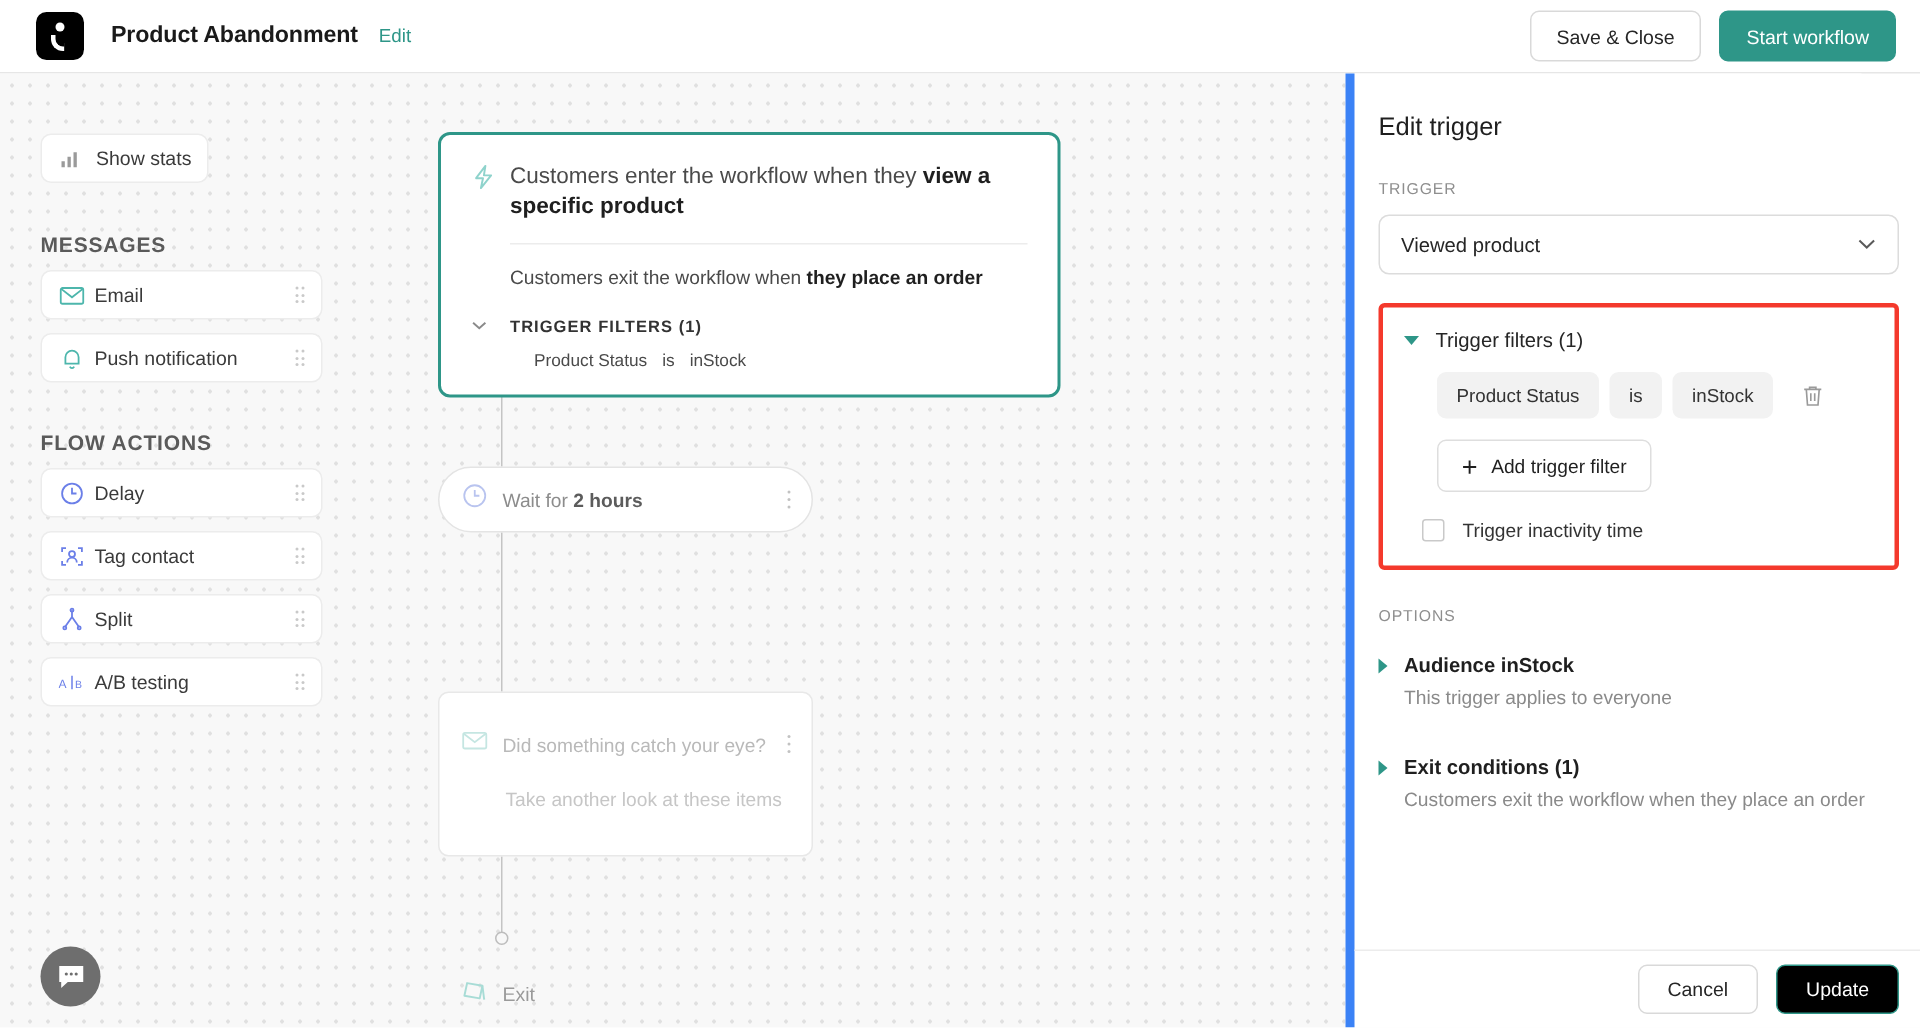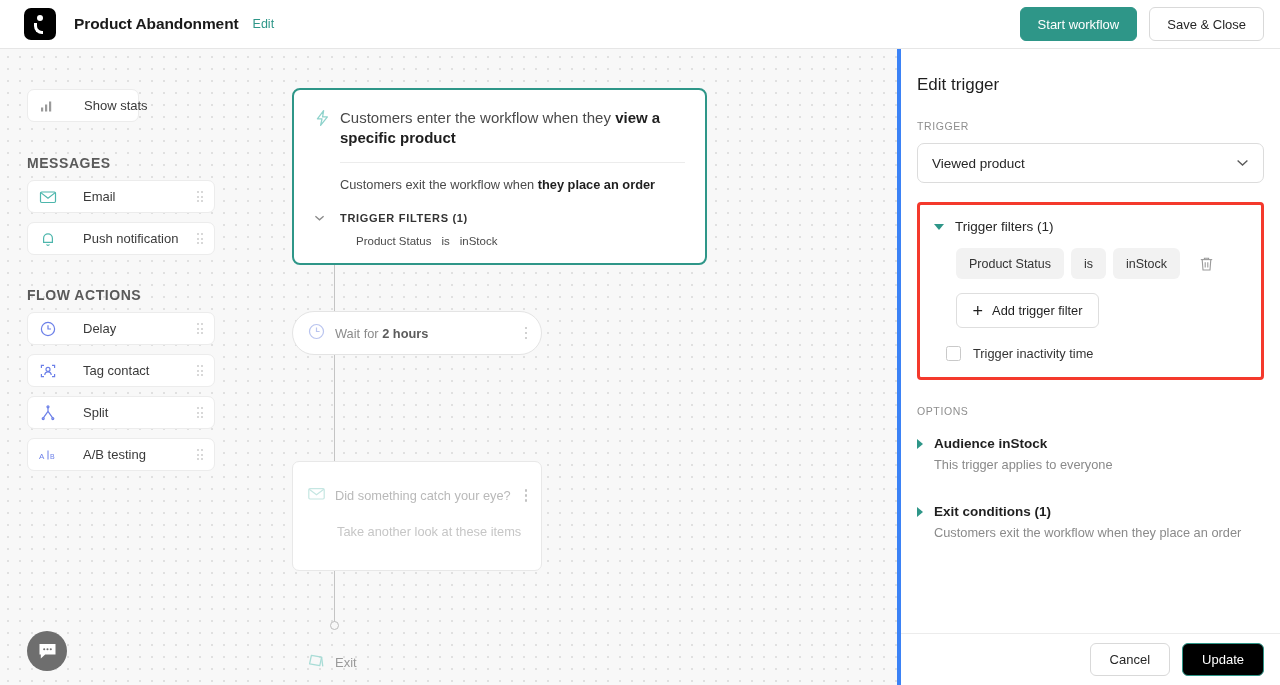--- a/index.html
+++ b/index.html
@@ -64,21 +64,21 @@
 
   
   .palette { position: absolute; left: 27px; top: 40px; width: 188px; }
   .pal-card {
     background: #fff; border: 1px solid #ececec; border-radius: 7px;
     height: 33px; display: flex; align-items: center; padding: 0 11px;
     font-size: 13px; color: #3a3a3a; cursor: pointer;
   }
   .pal-card.stats { width: 112px; padding: 0 12px; }
   .pal-ico { width: 22px; flex: 0 0 22px; display: flex; align-items: center; }
-  .pal-label { margin-left: 22px; white-space: nowrap; }
+  .pal-label { margin-left: 2px; white-space: nowrap; }
   .drag-dots {
     margin-left: auto; display: grid; grid-template-columns: 2px 2px;
     grid-auto-rows: 2px; gap: 2.5px; opacity: .45;
   }
   .drag-dots i { width: 2px; height: 2px; background: #8a8a8a; border-radius: 50%; display: block; }
   .pal-head {
     font-size: 14px; font-weight: bold; letter-spacing: .55px; color: #5a5a5a;
     margin: 0 0 9px 0;
   }
   .pal-list { display: flex; flex-direction: column; gap: 9px; }
@@ -133,21 +133,21 @@
 
   .chat-fab {
     position: absolute; left: 27px; top: 582px; width: 40px; height: 40px;
     border-radius: 50%; background: #6e6e6e; display: flex;
     align-items: center; justify-content: center; cursor: pointer;
   }
 
   
   .panel {
     position: absolute; left: 897px; top: 49px; width: 344px; height: 636px;
-    background: #fff; border-left: 4px solid #3b82f6;
+    background: #fff; border-left: 6px solid #3b82f6;
   }
   .panel-body { position: absolute; left: 0; top: 0; width: 383px; height: 584px; padding: 18px 20px 0 16px; }
   .panel-title { font-size: 17px; color: #1f1f1f; margin: 8px 0 0 0; }
   .sec-label {
     font-size: 10.5px; letter-spacing: .6px; color: #8e8e8e; margin-top: 25px;
   }
   .select-box {
     margin-top: 11px; height: 40px; border: 1px solid #dcdcdc; border-radius: 7px;
     display: flex; align-items: center; padding: 0 14px; font-size: 13.5px;
     color: #262626; cursor: pointer;
@@ -215,22 +215,22 @@
 <div id="app">
 
   <div class="topbar">
     <div class="logo">
       <div class="dot"></div>
         <div class="stem"></div>
     </div>
     <div class="wf-title">Product Abandonment</div>
     <div class="edit-link">Edit</div>
     <div class="topbar-actions">
+      <button class="btn btn-secondary">Save &amp; Close</button>
       <button class="btn btn-primary">Start workflow</button>
-      <button class="btn btn-secondary">Save &amp; Close</button>
     </div>
   </div>
 
   <div class="canvas">
 
     <div class="palette">
       <div class="pal-card stats">
         <span class="pal-ico">
           <svg width="14" height="14" viewBox="0 0 14 14">
             <rect x="1" y="8.5" width="2.2" height="4" fill="#9a9a9a"></rect>

